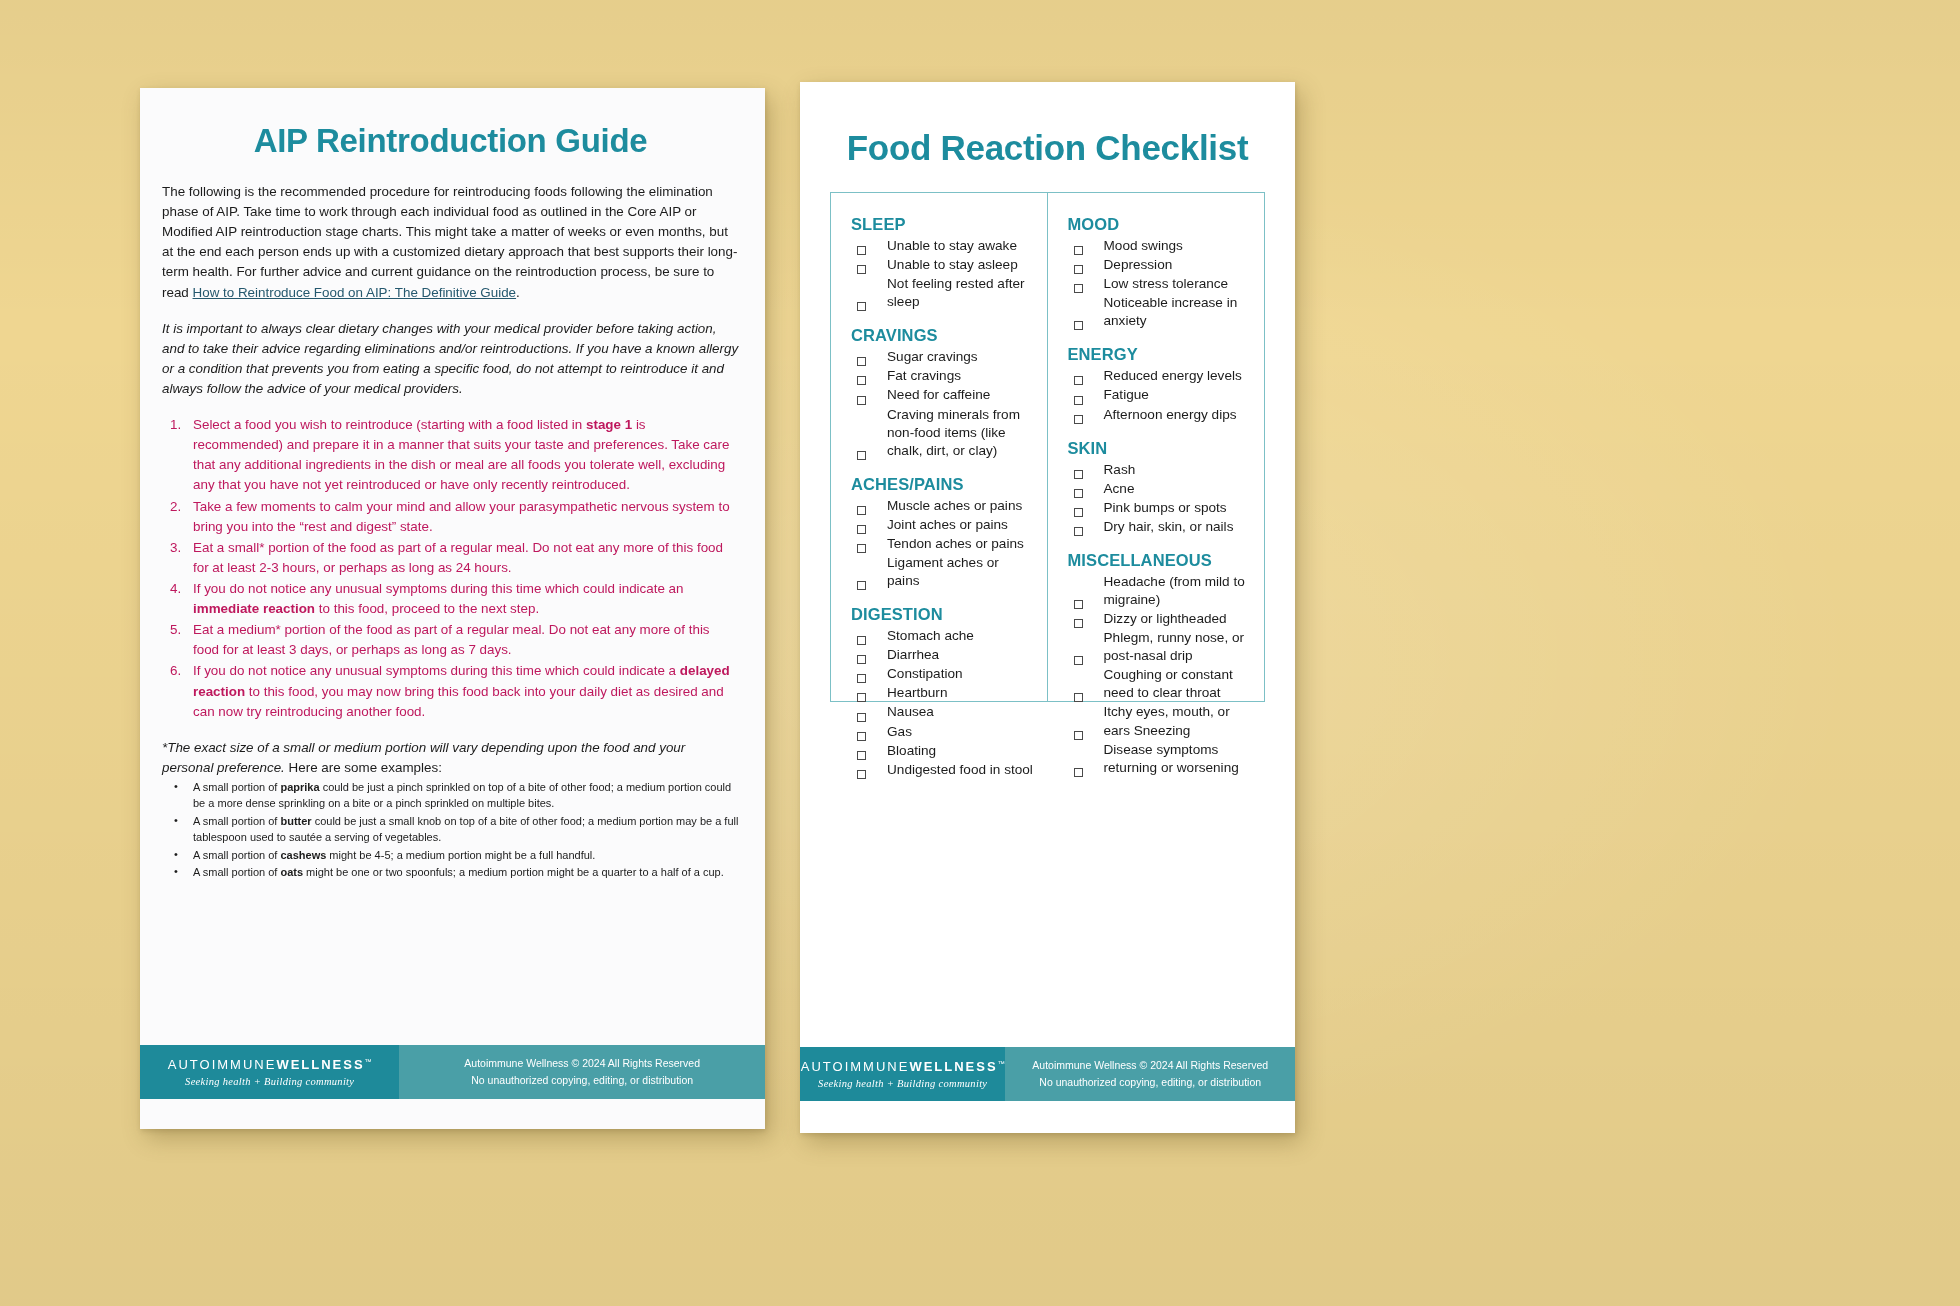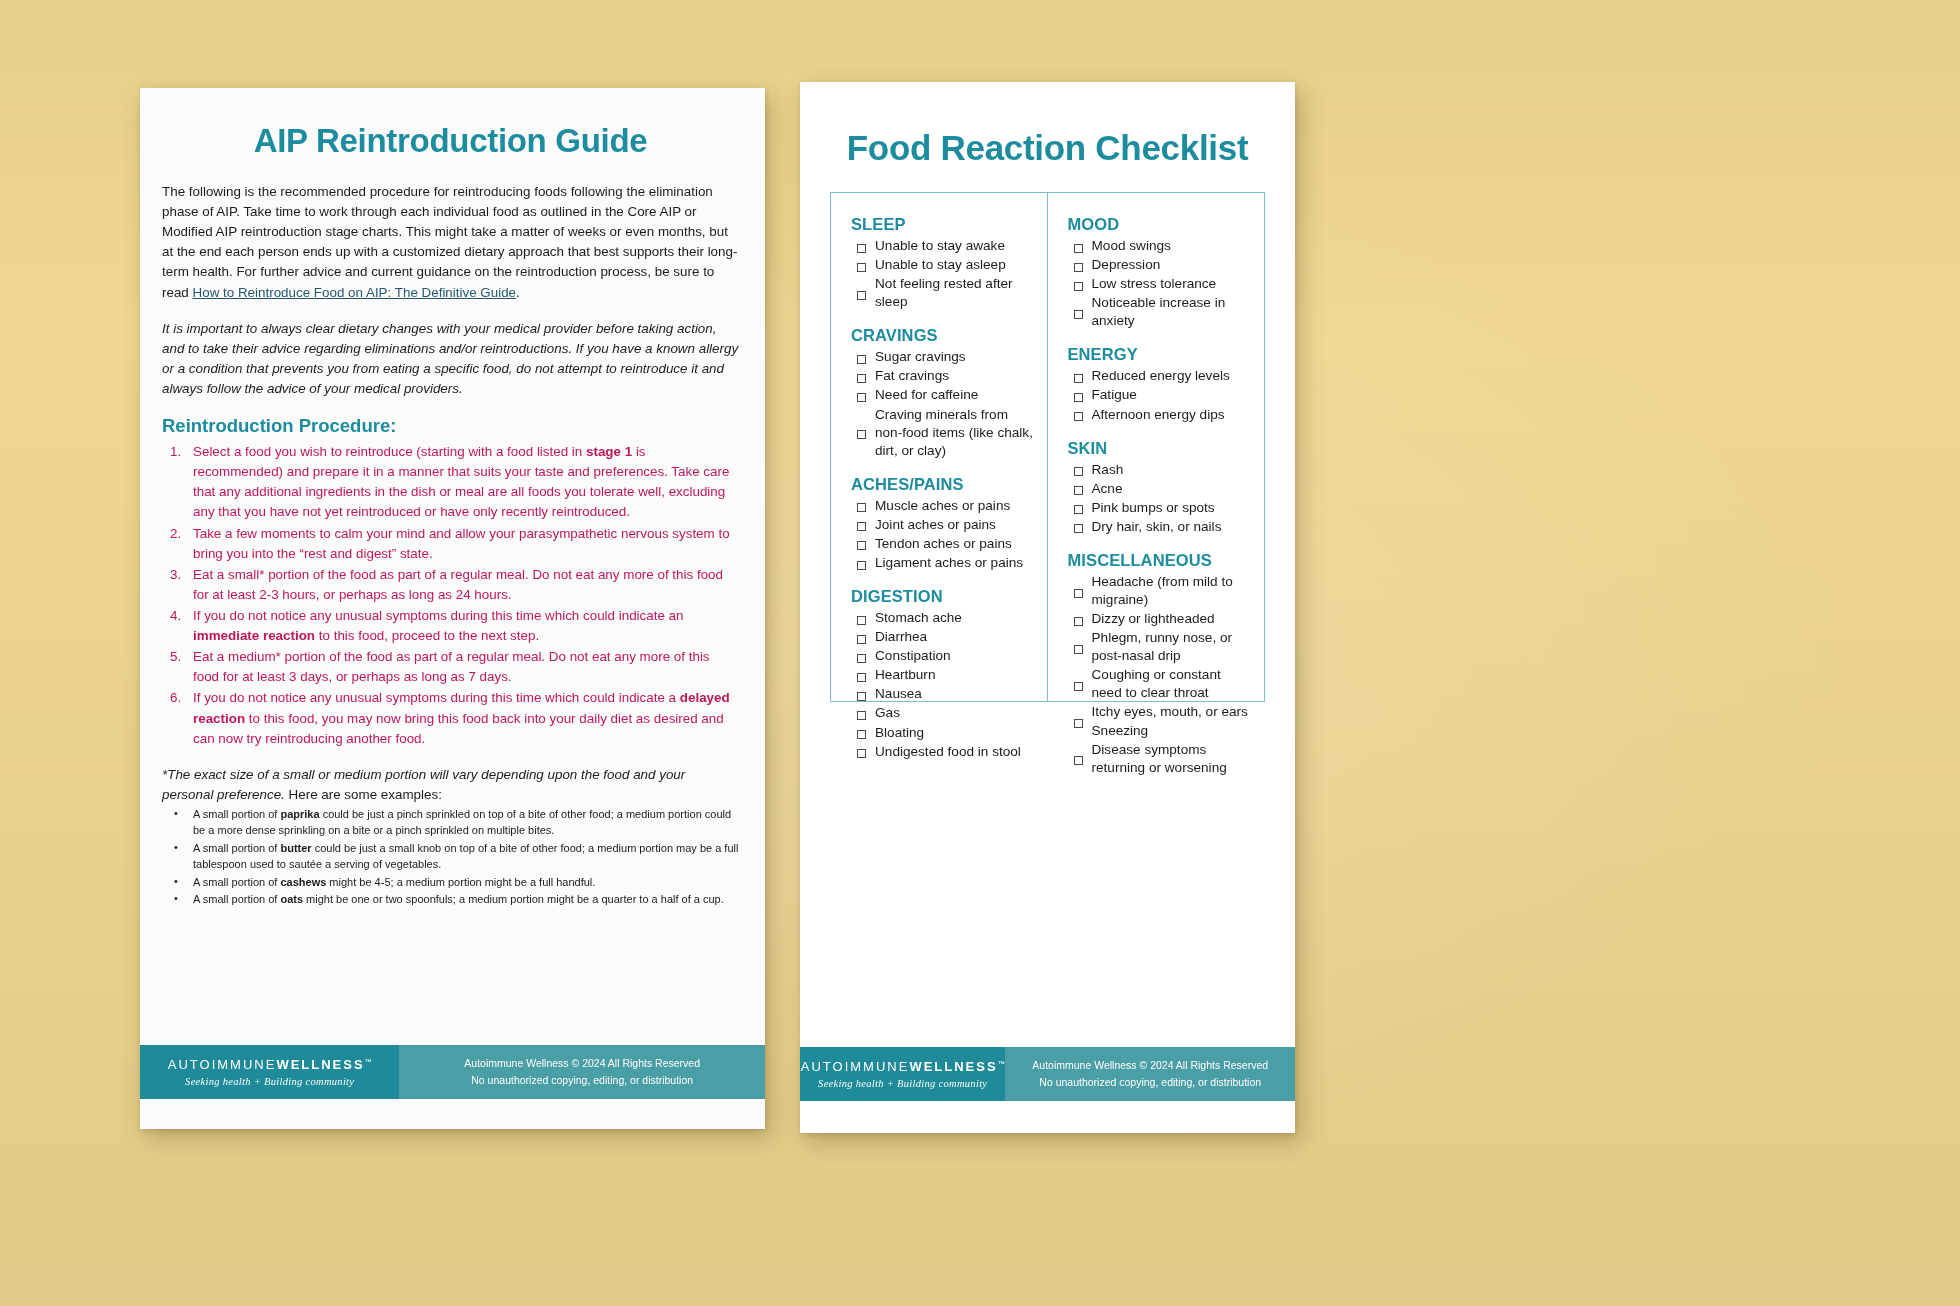--- a/index.html
+++ b/index.html
@@ -238,22 +238,22 @@
     margin-bottom: 3px;
   }
 
   .cat-group { margin-bottom: 15px; }
   .cat-group:last-child { margin-bottom: 0; }
 
   ul.cb-list { list-style: none; }
 
   ul.cb-list > li {
     display: flex;
-    align-items: center;
-    gap: 9px;
+    align-items: flex-end;
+    gap: 21px;
     font-size: 13.6px;
     line-height: 1.33;
     color: #1c1c1c;
     padding-left: 6px;
     margin-bottom: 1px;
   }
 
   .cb-box {
     flex: 0 0 auto;
     width: 9px;
@@ -275,21 +275,20 @@
     <div class="l-body">
 
       <div class="doc-title">AIP Reintroduction Guide</div>
 
       <p class="para">
         <span>The following is the recommended procedure for reintroducing foods following the elimination phase of AIP. Take time to work through each individual food as outlined in the Core AIP or Modified AIP reintroduction stage charts. This might take a matter of weeks or even months, but at the end each person ends up with a customized dietary approach that best supports their long-term health. For further advice and current guidance on the reintroduction process, be sure to read </span><a class="inline-link" href="#">How to Reintroduce Food on AIP: The Definitive Guide</a><span>.</span>
       </p>
 
       <p class="para italic">It is important to always clear dietary changes with your medical provider before taking action, and to take their advice regarding eliminations and/or reintroductions. If you have a known allergy or a condition that prevents you from eating a specific food, do not attempt to reintroduce it and always follow the advice of your medical providers.</p>
 
-      <div class="sec-head">Reintroduction Procedure:</div>
 
       <ol class="steps" id="steps-list">
           <li><span>Select a food you wish to reintroduce (starting with a food listed in </span><b>stage 1</b><span> is recommended) and prepare it in a manner that suits your taste and preferences. Take care that any additional ingredients in the dish or meal are all foods you tolerate well, excluding any that you have not yet reintroduced or have only recently reintroduced.</span></li>
           <li><span>Take a few moments to calm your mind and allow your parasympathetic nervous system to bring you into the “rest and digest” state.</span></li>
           <li><span>Eat a small* portion of the food as part of a regular meal. Do not eat any more of this food for at least 2-3 hours, or perhaps as long as 24 hours.</span></li>
           <li><span>If you do not notice any unusual symptoms during this time which could indicate an </span><b>immediate reaction</b><span> to this food, proceed to the next step.</span></li>
           <li><span>Eat a medium* portion of the food as part of a regular meal. Do not eat any more of this food for at least 3 days, or perhaps as long as 7 days.</span></li>
           <li><span>If you do not notice any unusual symptoms during this time which could indicate a </span><b>delayed reaction</b><span> to this food, you may now bring this food back into your daily diet as desired and can now try reintroducing another food.</span></li>
         </ol>
 

